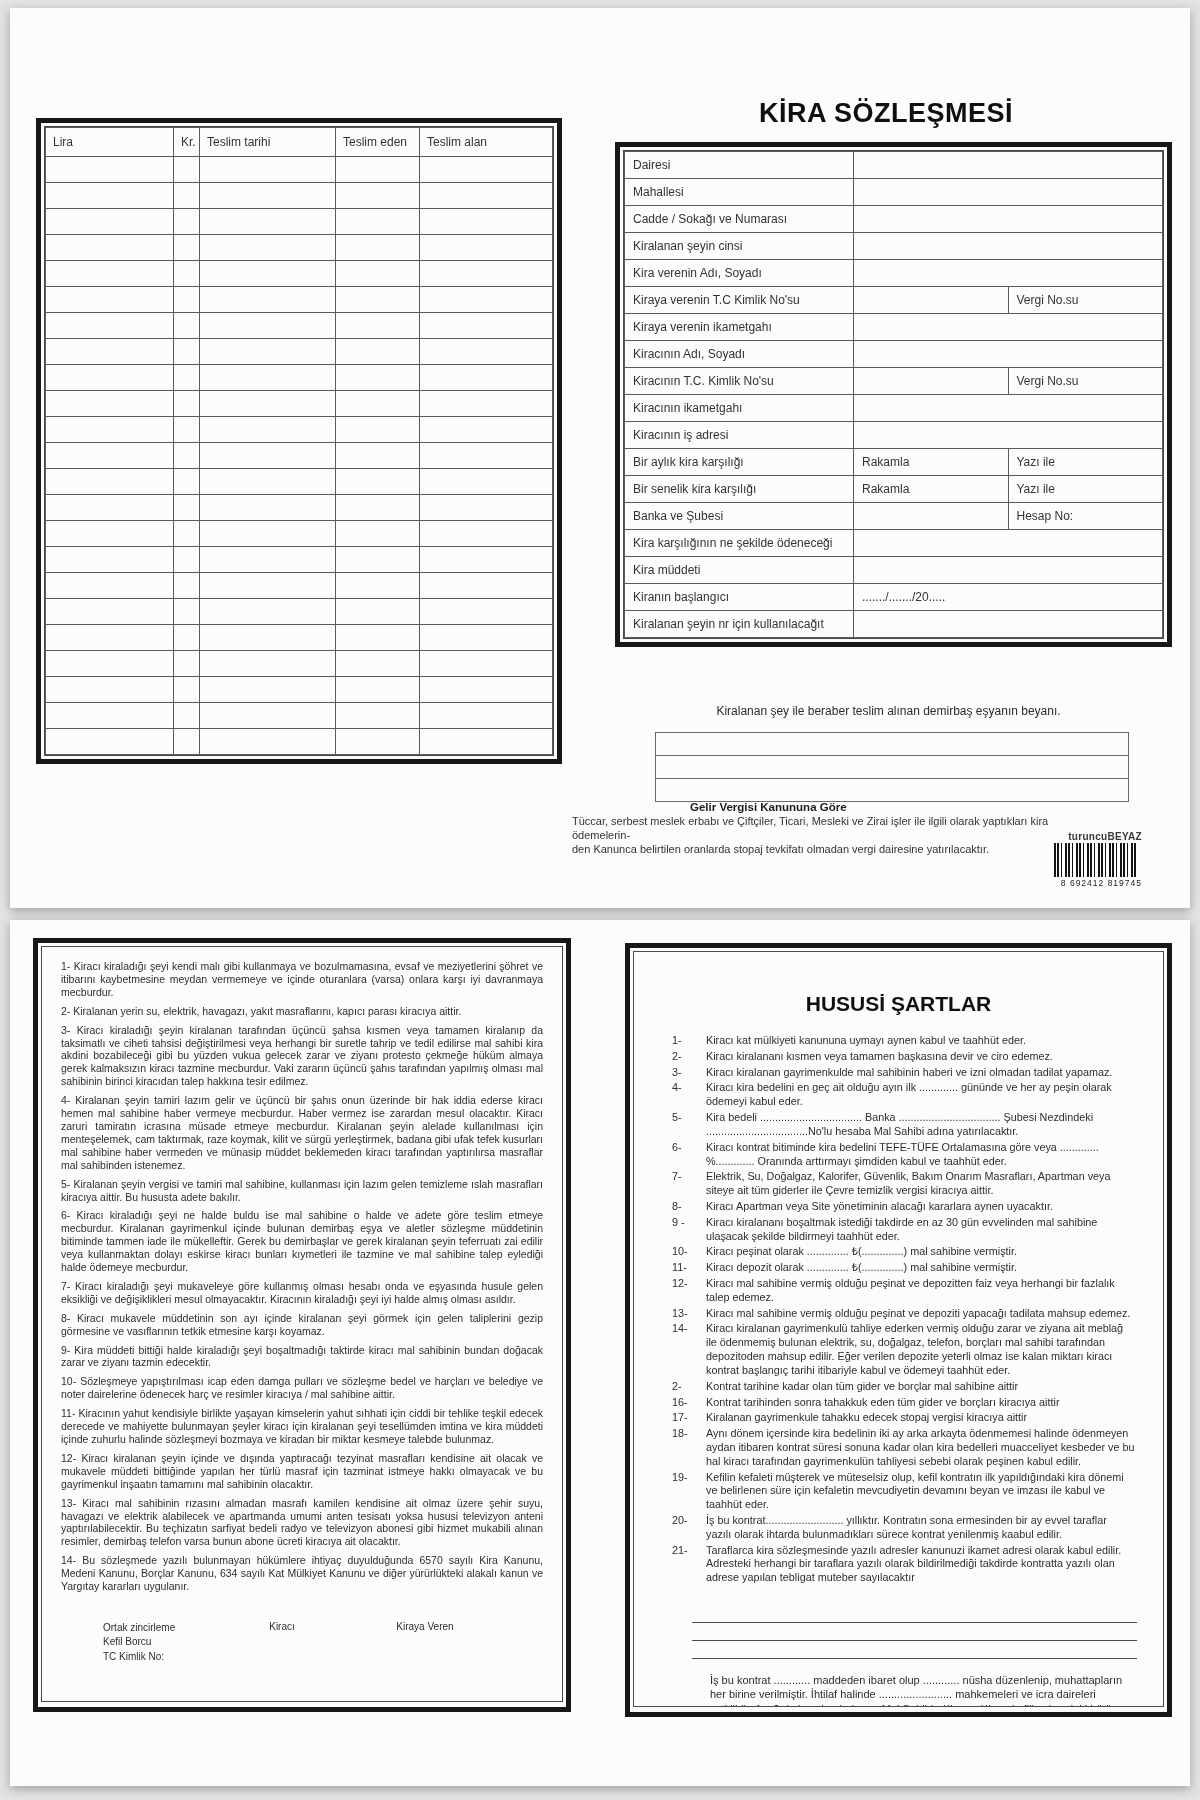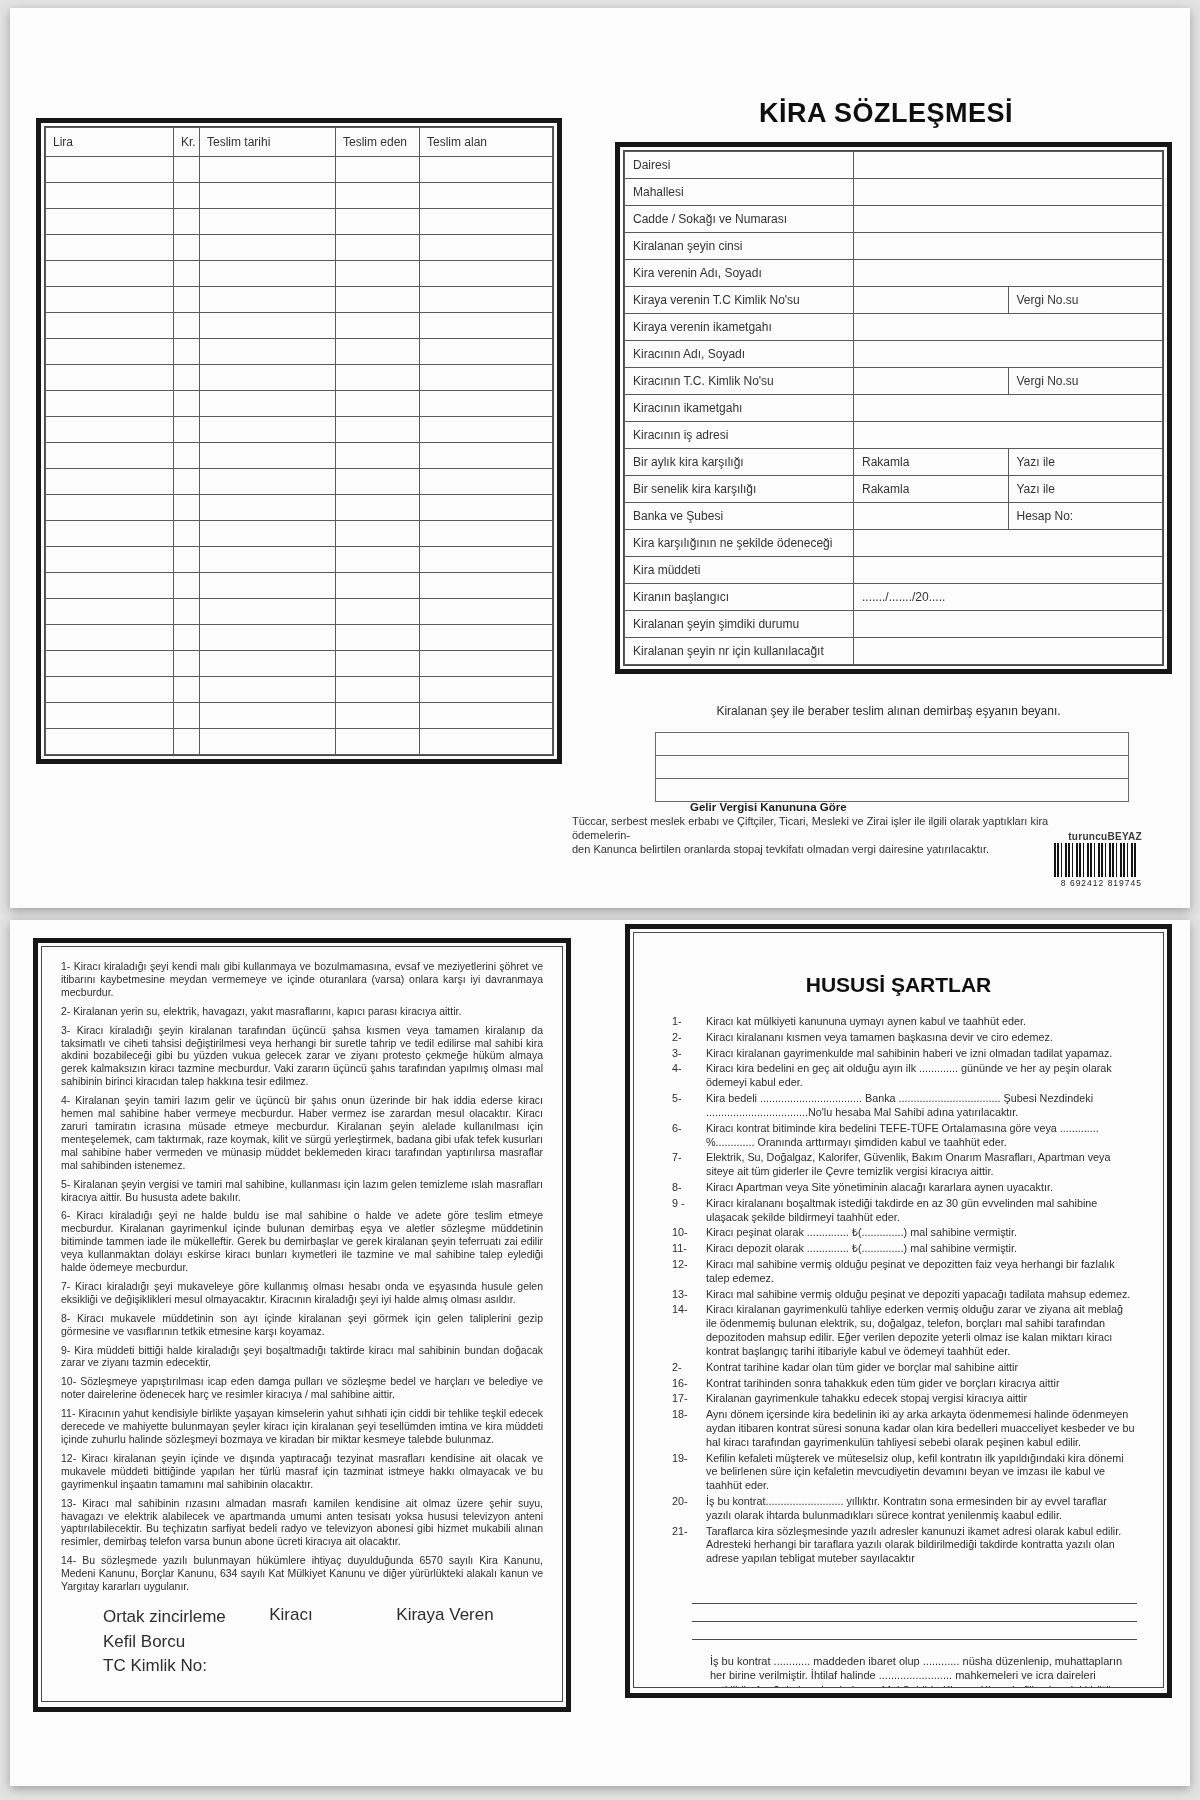--- a/index.html
+++ b/index.html
@@ -51,26 +51,26 @@
   #barcode .brand{font-size:10px;font-weight:bold;color:#3a3a3a;letter-spacing:.3px;}
   #barcode .bars{height:34px;margin:1px 4px 0 4px;
     background:repeating-linear-gradient(90deg,#141414 0 2px,#fcfcfc 2px 3px,#141414 3px 5px,#fcfcfc 5px 7px,#141414 7px 8px,#fcfcfc 8px 11px);}
   #barcode .digits{font-size:8.5px;color:#222;letter-spacing:1px;margin-top:1px;}
 
   
   #panel-left{position:absolute;left:23px;top:18px;width:528px;height:764px;}
   #panel-left .innerbox{height:calc(100% - 8px);box-sizing:border-box;overflow:hidden;
     padding:13px 19px 8px 19px;}
   .clause{font-size:10.5px;line-height:1.23;text-align:justify;color:#2e2e2e;margin:0 0 6px 0;}
-  #left-sigs{display:flex;margin-top:12px;font-size:17px;color:#2e2e2e;}
+  #left-sigs{display:flex;margin-top:28px;font-size:10px;color:#2e2e2e;}
   #left-sigs .sig-stack{margin-left:42px;width:170px;line-height:1.45;}
   #left-sigs .sig-mid{width:130px;}
   #left-sigs .sig-right{width:150px;}
 
-  #panel-right{position:absolute;left:615px;top:4px;width:537px;height:764px;}
+  #panel-right{position:absolute;left:615px;top:23px;width:537px;height:764px;}
   #panel-right .innerbox{height:calc(100% - 8px);box-sizing:border-box;overflow:hidden;
     padding:10px 14px 8px 14px;}
   #sp-title{text-align:center;font-size:21px;font-weight:bold;color:#0f0f0f;margin:30px 0 18px 0;}
   .sp-item{display:flex;font-size:10.8px;line-height:1.28;color:#2e2e2e;margin-bottom:2px;}
   .sp-num{width:58px;flex:0 0 58px;padding-left:24px;box-sizing:border-box;}
   .sp-txt{flex:1;padding-right:14px;}
   #sp-lines{margin:20px 12px 14px 44px;}
   .blankline{border-bottom:1px solid #4a4a4a;height:17px;}
   #sp-closing{font-size:11px;line-height:1.3;color:#2e2e2e;margin:4px 24px 0 62px;}
 </style>
@@ -360,24 +360,20 @@
             </tr>
           <tr>
               <td class="lbl">Kira müddeti</td>
               <td class="val" colspan="2"></td>
             </tr>
           <tr>
               <td class="lbl">Kiranın başlangıcı</td>
               <td class="val" colspan="2">......./......./20.....</td>
             </tr>
           <tr>
-              <td class="lbl">Kiralanan şeyin şimdiki durumu</td>
-              <td class="val" colspan="2"></td>
-            </tr>
-          <tr>
               <td class="lbl">Kiralanan şeyin nr için kullanılacağıt</td>
               <td class="val" colspan="2"></td>
             </tr>
         </tbody>
       </table>
     </div>
   </div>
 
   <div id="inv-caption">Kiralanan şey ile beraber teslim alınan demirbaş eşyanın beyanı.</div>
   <div id="inventory">

